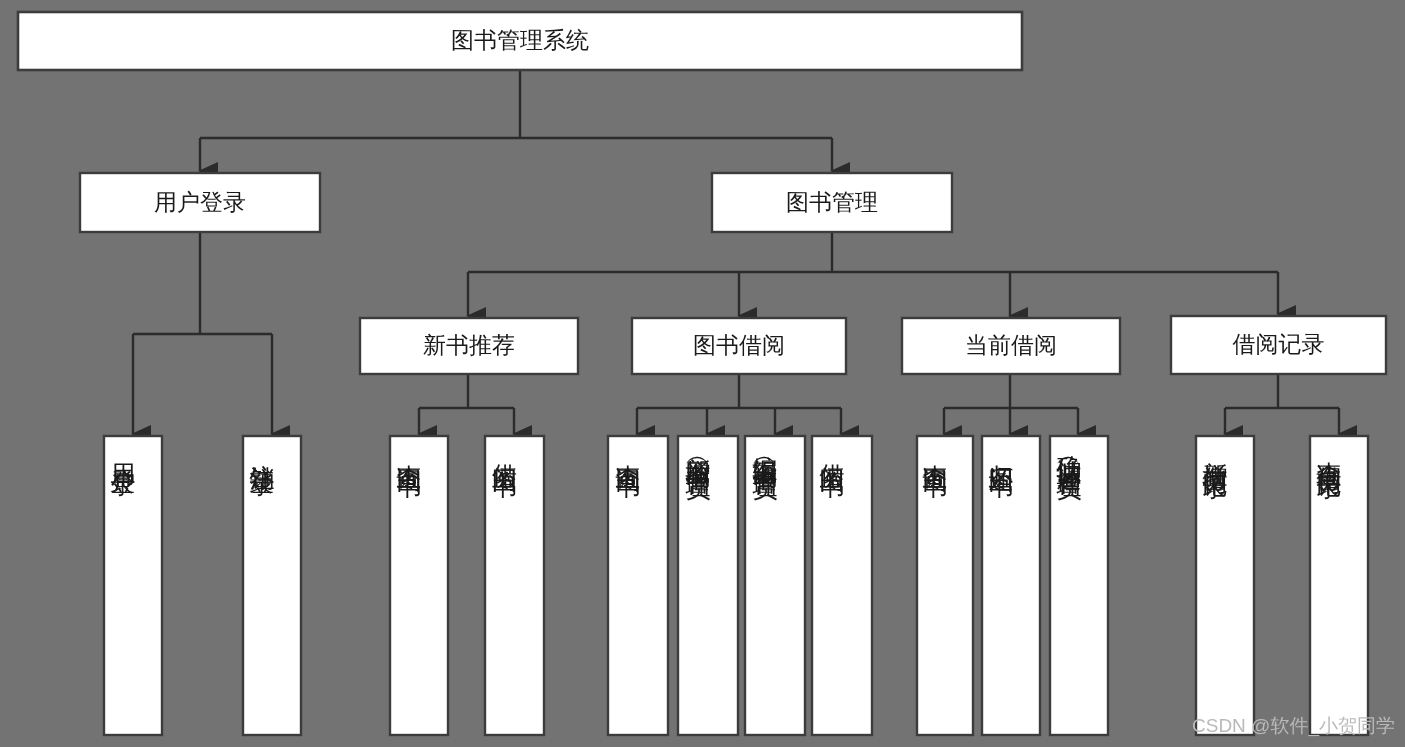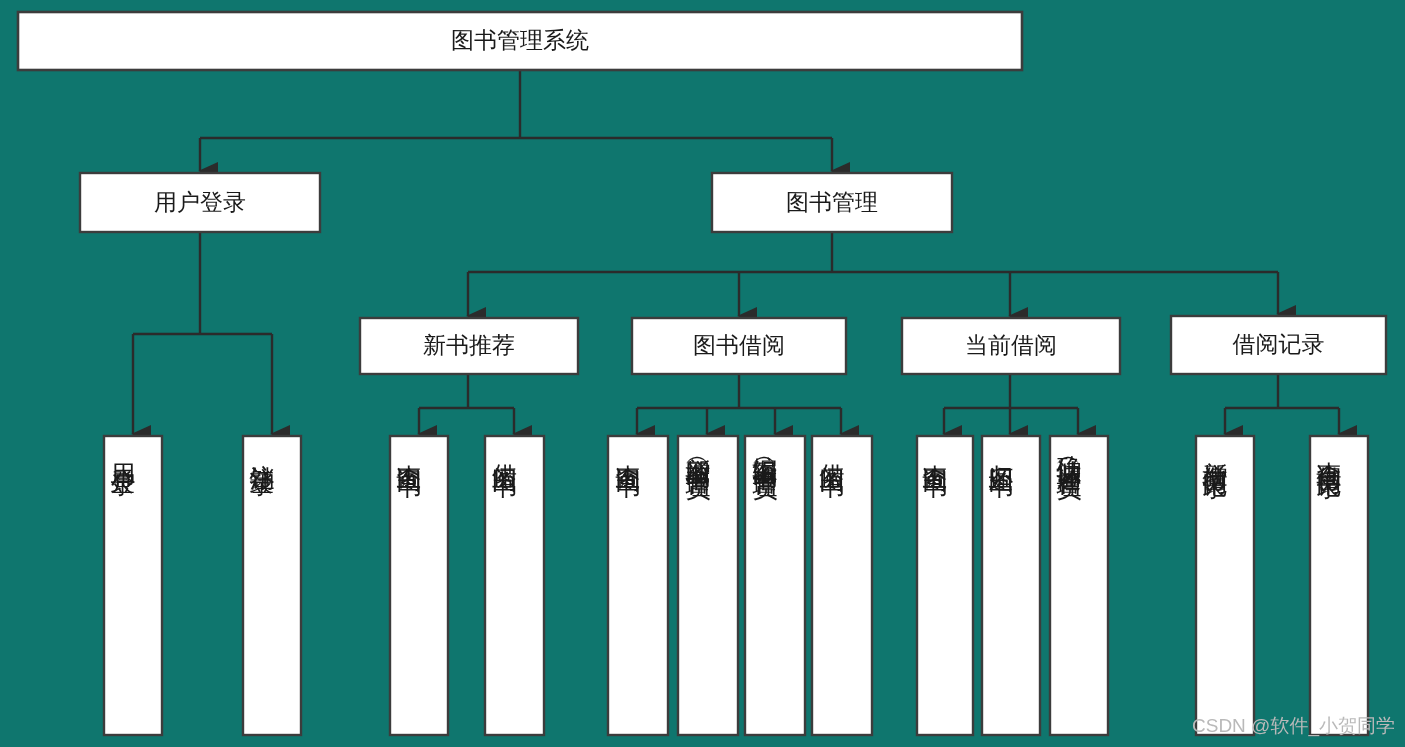--- a/index.html
+++ b/index.html
@@ -8,21 +8,21 @@
     padding: 0;
     background: #ffffff;
   }
   body {
     font-family: "Liberation Sans", "DejaVu Sans", sans-serif;
   }
   #diagram-root {
     position: relative;
     width: 1405px;
     height: 747px;
-    background: #0f766e;
+    background: #737373;
     overflow: hidden;
   }
   svg.diagram-canvas {
     position: absolute;
     left: 0;
     top: 0;
     width: 1405px;
     height: 747px;
     display: block;
   }

